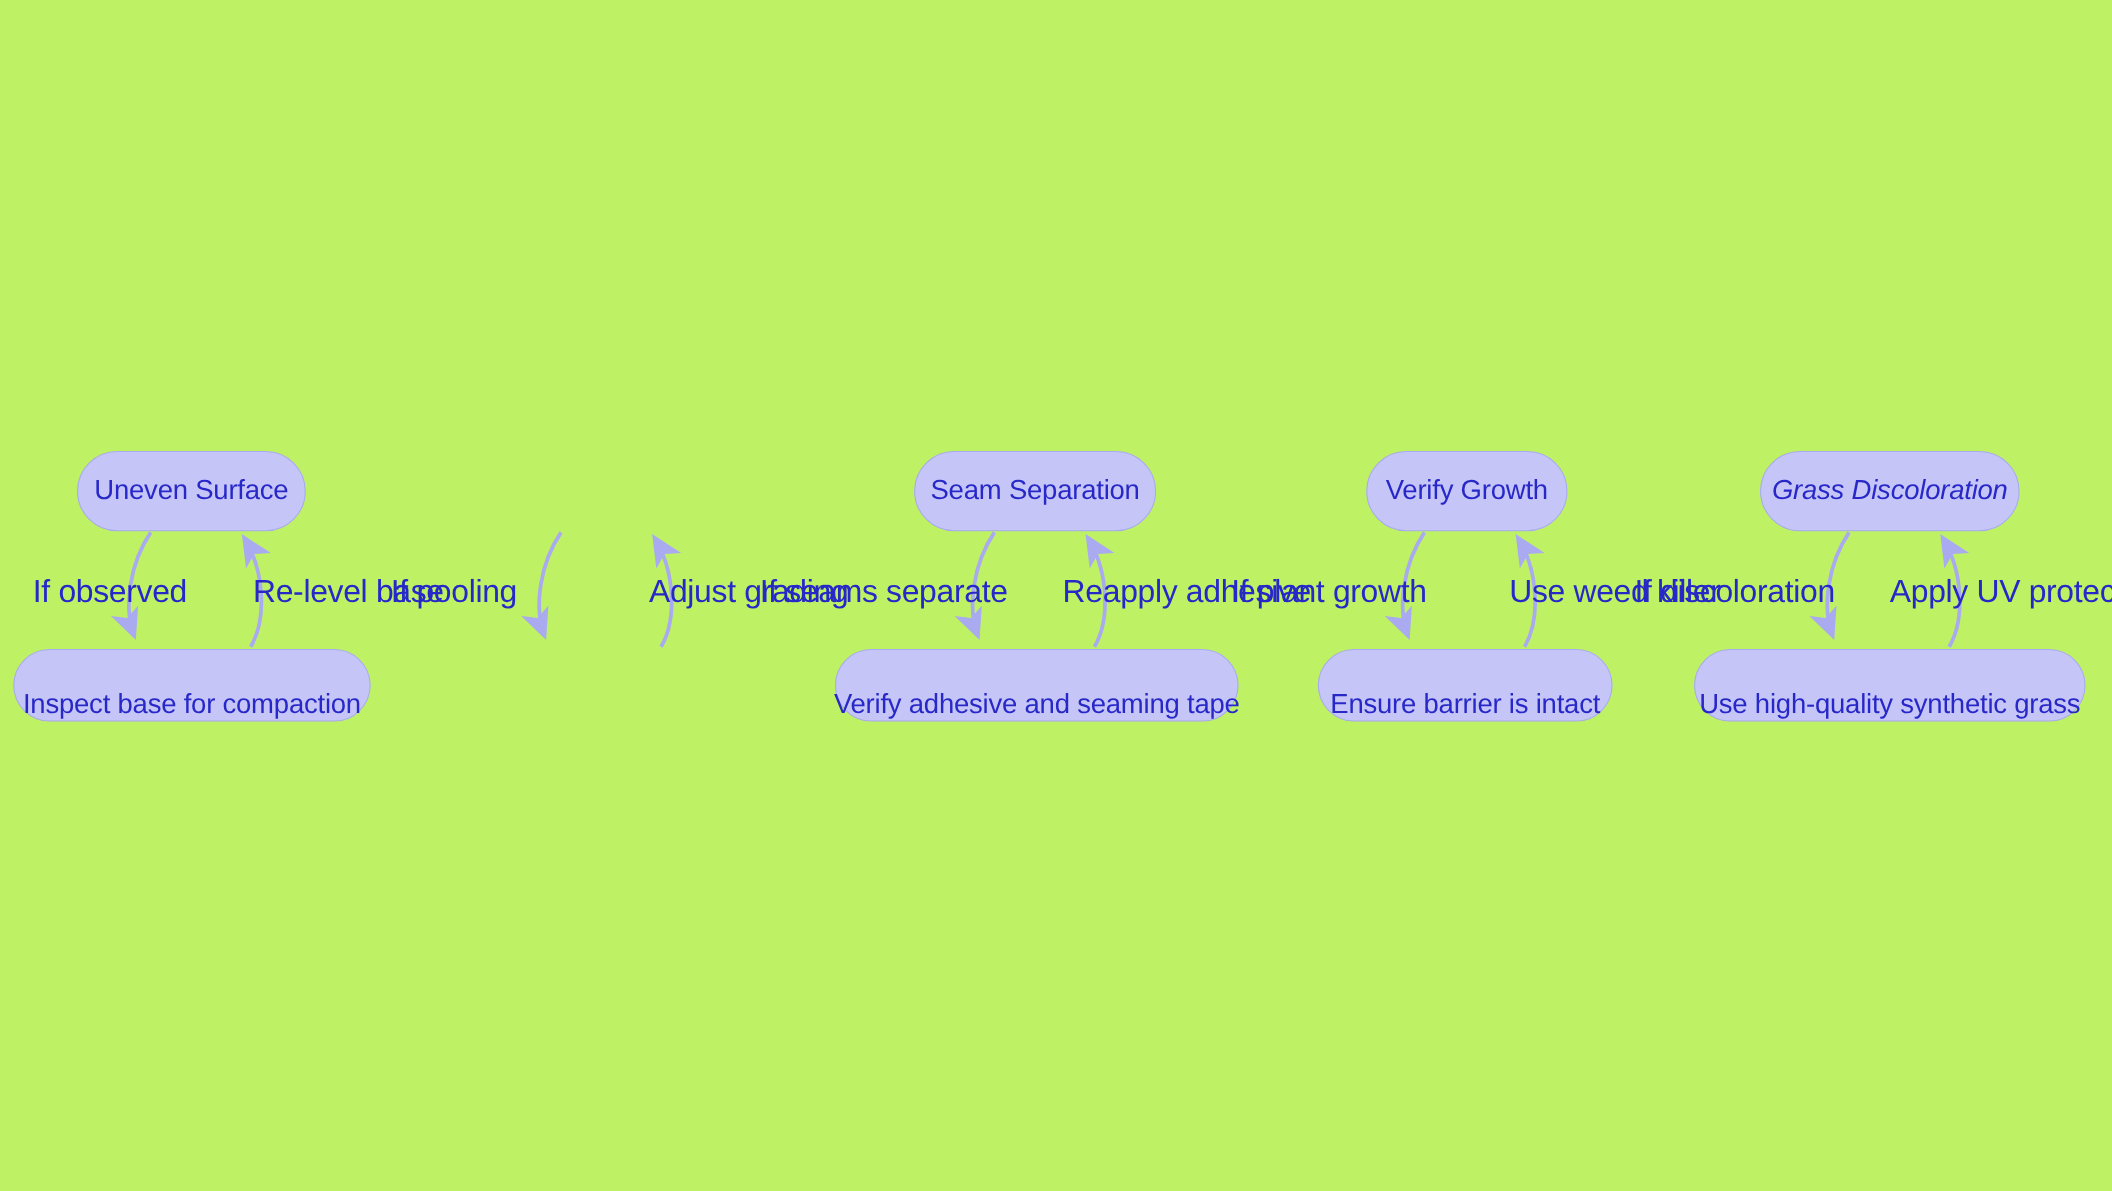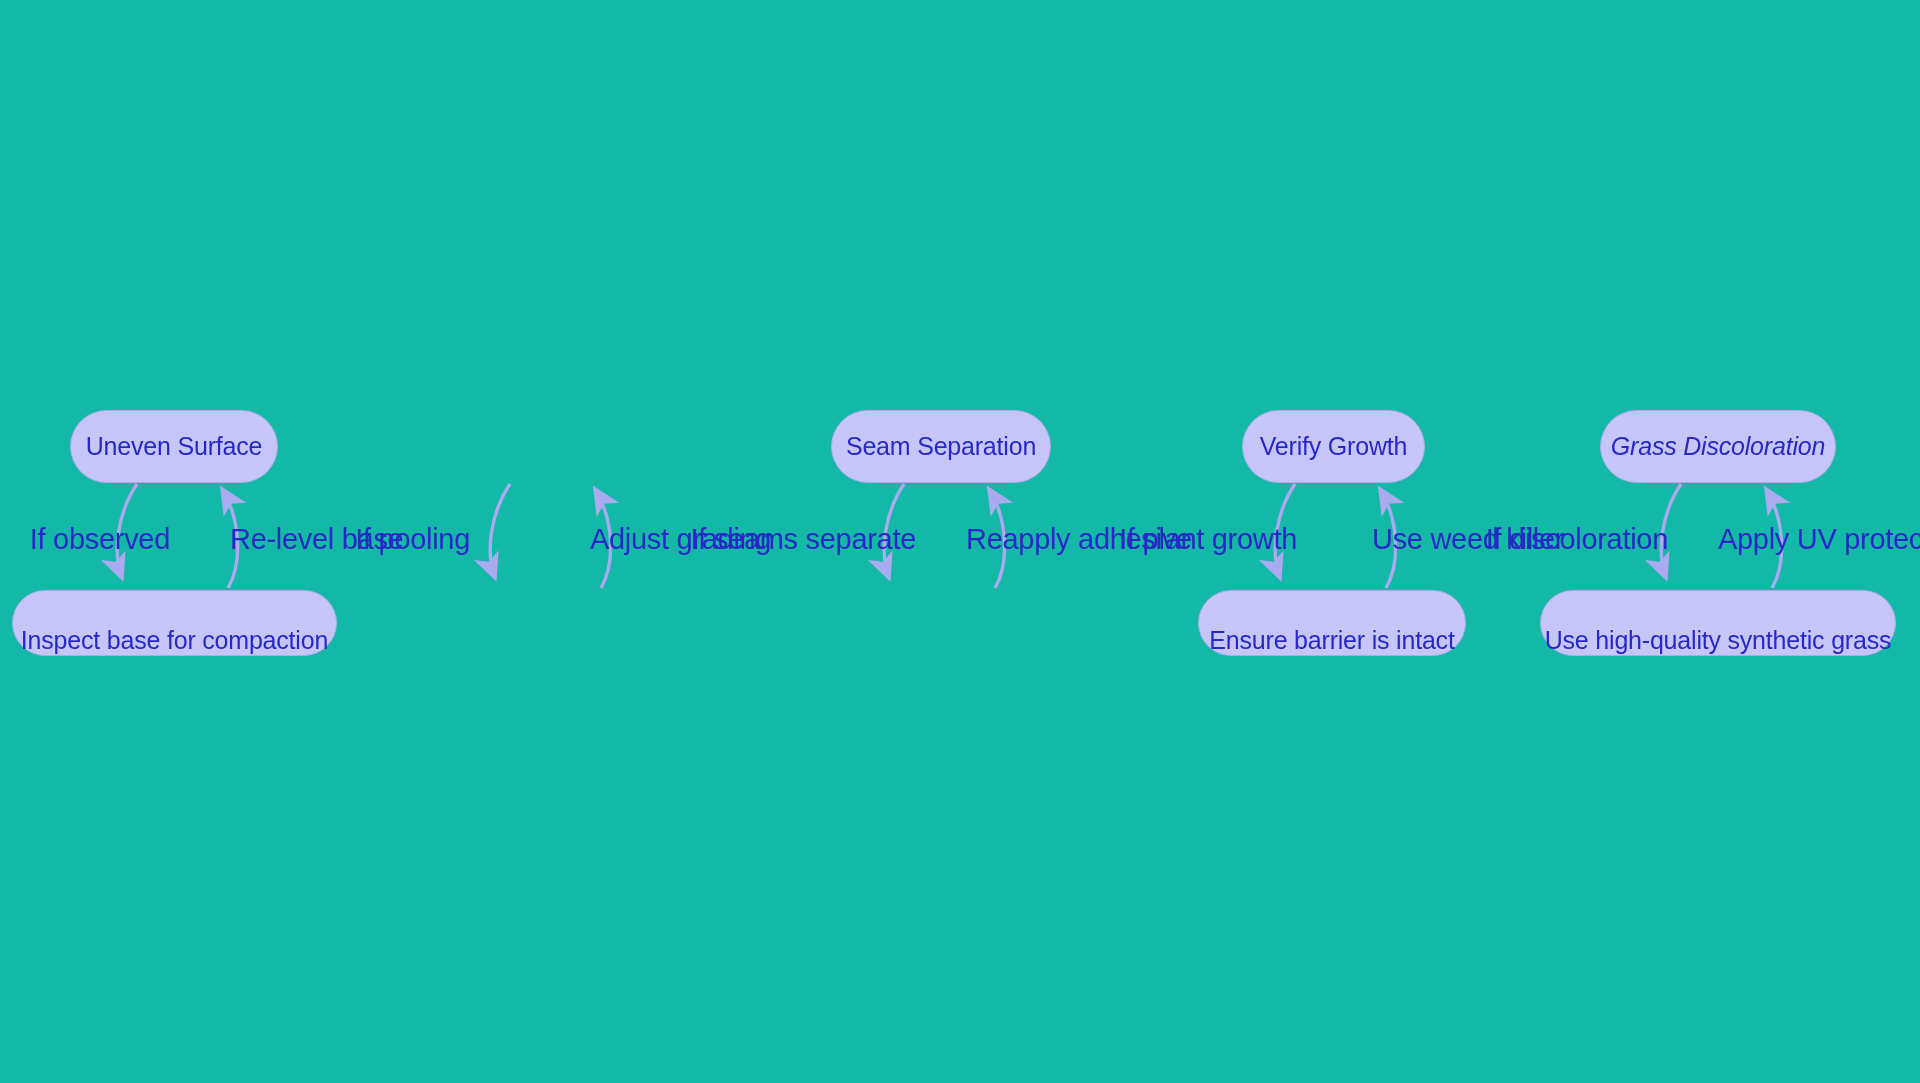--- a/index.html
+++ b/index.html
@@ -11,21 +11,21 @@
   body {
     width: 1920px;
     height: 1083px;
     overflow: hidden;
     font-family: "Liberation Sans", sans-serif;
   }
   #canvas {
     position: relative;
     width: 1920px;
     height: 1083px;
-    background: #14b8a6;
+    background: #bef264;
   }
   #edge-layer {
     position: absolute;
     left: 0;
     top: 0;
     width: 1920px;
     height: 1083px;
     pointer-events: none;
   }
   .node {
@@ -104,20 +104,23 @@
   </div>
   <div class="edge-label to-left" style="left:170px; top:539px;">If observed</div>
   <div class="edge-label to-right" style="left:230px; top:539px;">Re-level base</div>
 
   <div class="edge-label to-left" style="left:470px; top:539px;">If pooling</div>
   <div class="edge-label to-right" style="left:590px; top:539px;">Adjust grading</div>
 
   <div class="node node-problem" style="left:831px; top:410px; width:220px;">
     <span>Seam Separation</span>
   </div>
+  <div class="node node-action" style="left:759px; top:590px; width:367px;">
+    <span>Verify adhesive and seaming tape</span>
+  </div>
   <div class="edge-label to-left" style="left:916px; top:539px;">If seams separate</div>
   <div class="edge-label to-right" style="left:966px; top:539px;">Reapply adhesive</div>
 
   <div class="node node-problem" style="left:1242px; top:410px; width:183px;">
     <span>Verify Growth</span>
   </div>
   <div class="node node-action" style="left:1198px; top:590px; width:268px;">
     <span>Ensure barrier is intact</span>
   </div>
   <div class="edge-label to-left" style="left:1297px; top:539px;text-align:center;">If plant growth</div>

